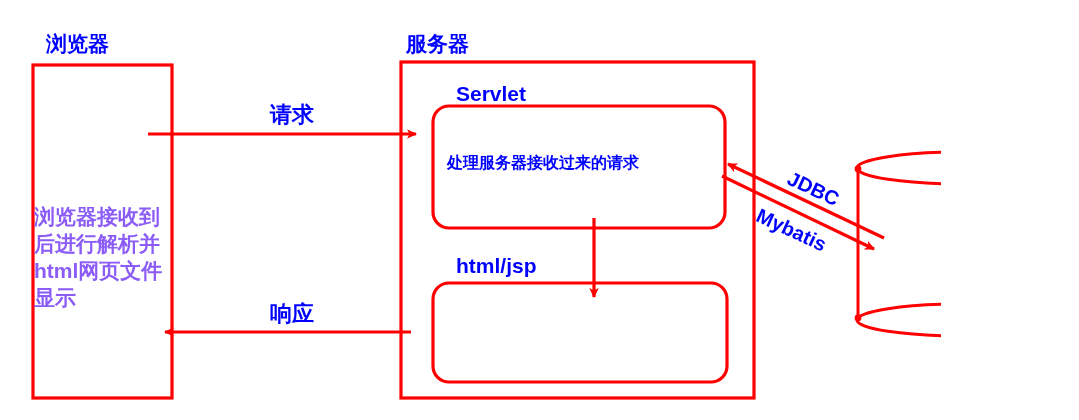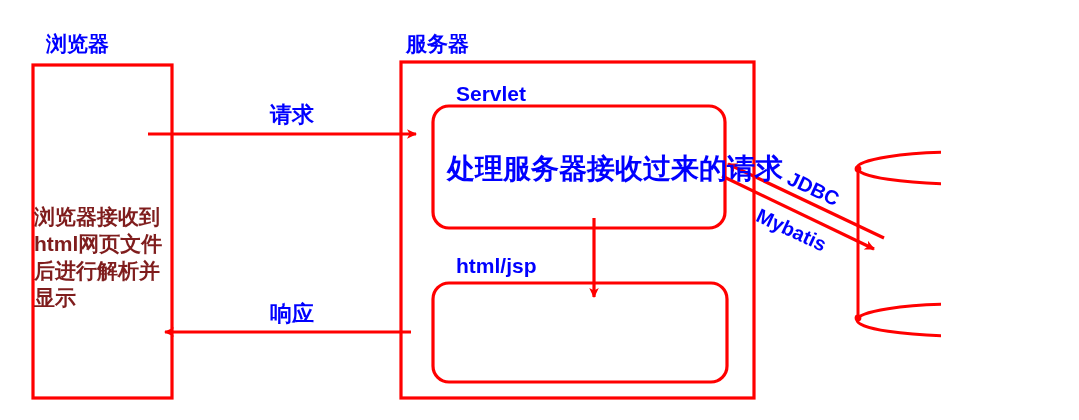--- a/index.html
+++ b/index.html
@@ -26,29 +26,29 @@
     position: absolute;
     color: #0000ff;
     font-weight: bold;
     font-family: "Liberation Sans", sans-serif;
     white-space: nowrap;
     line-height: 1.0;
   }
   .lbl-box-title { font-size: 21px; }
   .lbl-inner-title { font-size: 21px; text-align: right; }
   .lbl-arrow { font-size: 22px; }
-  .lbl-servlet-text { font-size: 28px; }
+  .lbl-servlet-text { font-size: 16px; }
   .lbl-db { font-size: 21px; }
   .lbl-rot {
     font-size: 20px;
     transform-origin: left top;
   }
   #browser-body-text {
     position: absolute;
-    color: #7f1d1d;
+    color: #8b5cf6;
     font-weight: bold;
     font-size: 21px;
     line-height: 27px;
     font-family: "Liberation Sans", sans-serif;
   }
   #browser-body-text div { white-space: nowrap; }
 </style>
 </head>
 <body>
 
@@ -107,18 +107,18 @@
   <div class="lbl lbl-arrow" style="left:270px; top:303px;">响应</div>
 
   <div class="lbl lbl-db" style="left:952px; top:155px;">DB</div>
 
   <div class="lbl lbl-rot" style="left:793px; top:168px; transform:rotate(25deg);">JDBC</div>
 
   <div class="lbl lbl-rot" style="left:762px; top:205px; transform:rotate(25deg);">Mybatis</div>
 
   <div id="browser-body-text" style="left:34px; top:203px;">
     <div>浏览器接收到</div>
+    <div>后进行解析并</div>
     <div>html网页文件</div>
-    <div>后进行解析并</div>
     <div>显示</div>
   </div>
 
 </div>
 
 </body></html>

